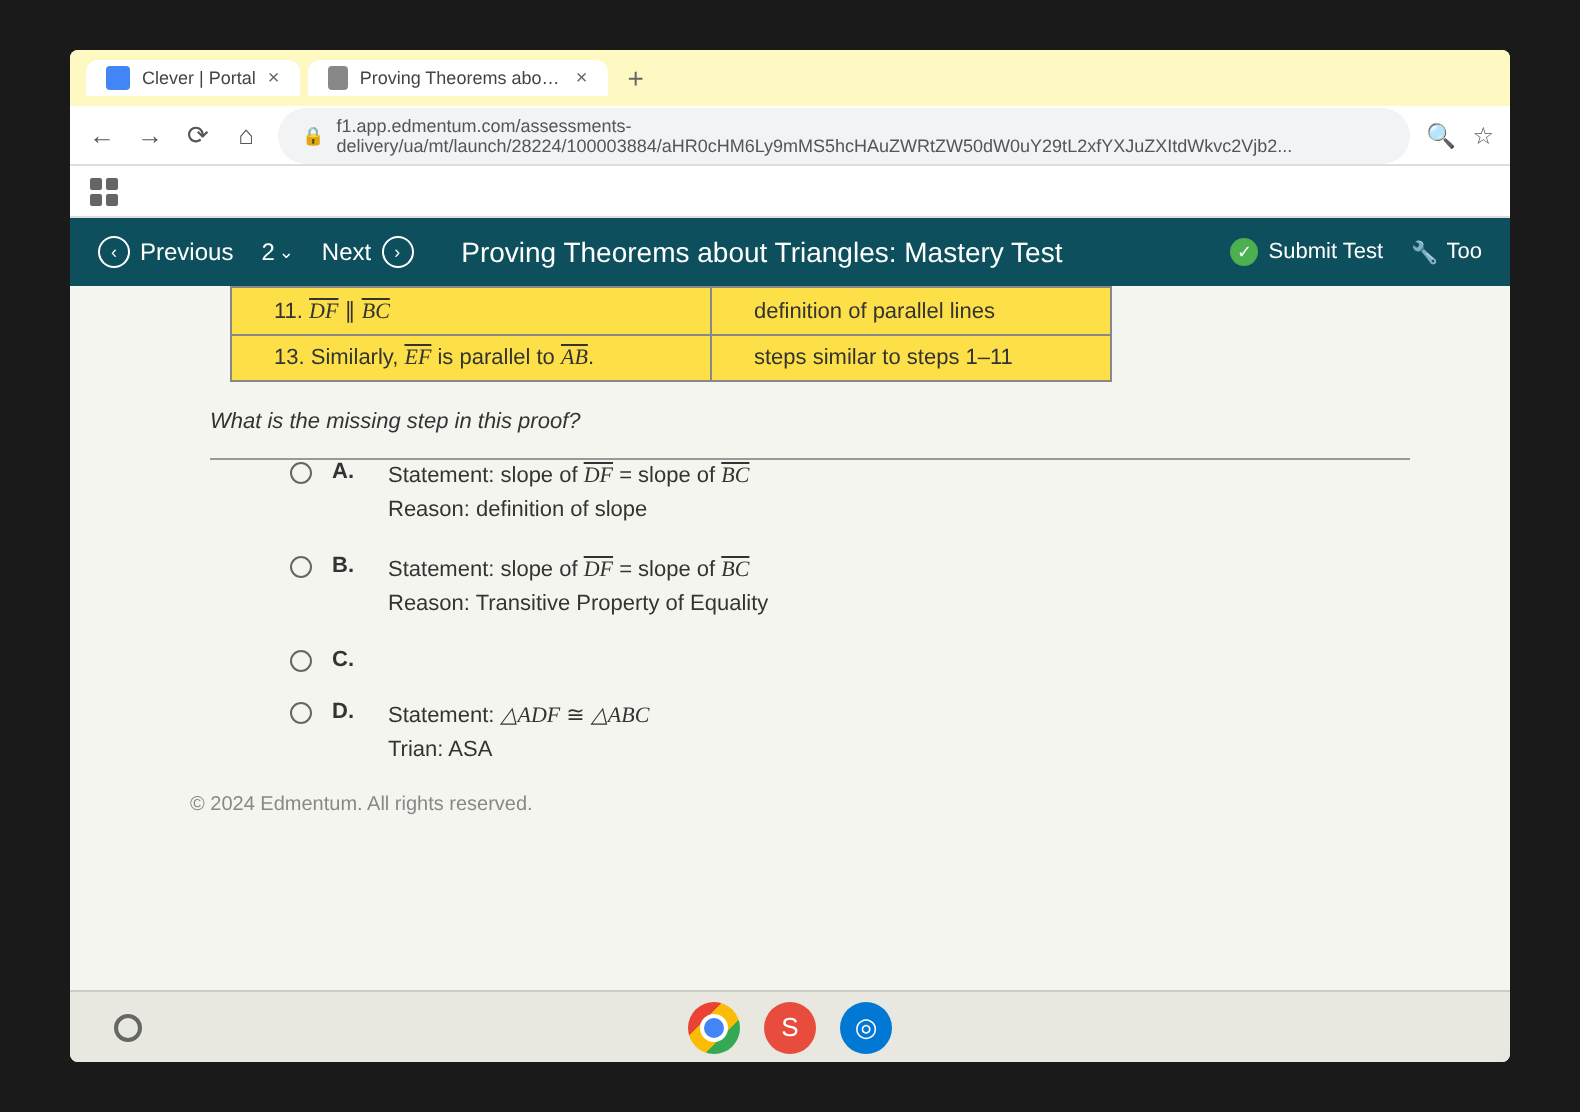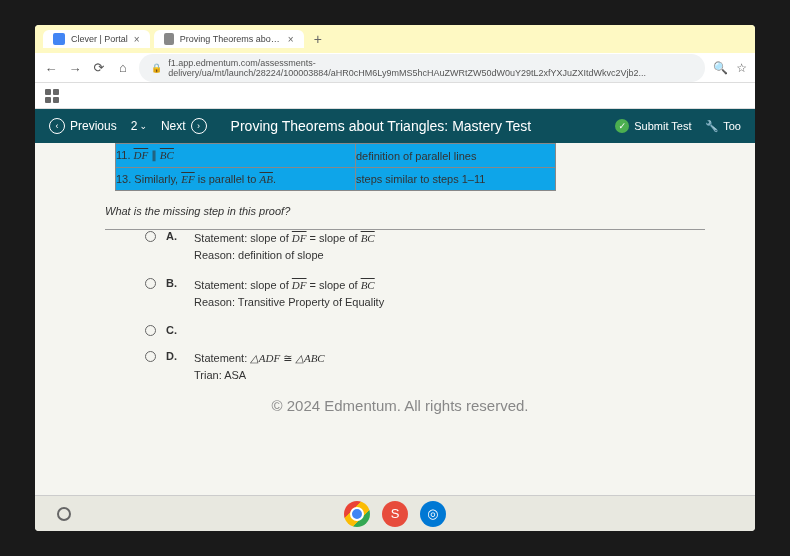--- a/index.html
+++ b/index.html
@@ -24,32 +24,32 @@
 .circle-btn { width: 16px; height: 16px; border: 1.5px solid #fff; border-radius: 50%; display: flex; align-items: center; justify-content: center; font-size: 9px; }
 .qnum { font-size: 12px; display: flex; align-items: center; gap: 2px; }
 .qnum-chev { font-size: 9px; }
 .title { font-size: 14px; font-weight: 500; margin-left: 10px; }
 .header-right { margin-left: auto; display: flex; align-items: center; gap: 14px; }
 .submit { display: flex; align-items: center; gap: 5px; font-size: 11px; cursor: pointer; }
 .check-icon { width: 14px; height: 14px; background: #4caf50; border-radius: 50%; color: #fff; display: flex; align-items: center; justify-content: center; font-size: 9px; }
 .tools { font-size: 11px; display: flex; align-items: center; gap: 4px; }
 .content { background: #f5f5f0; padding: 0 50px 10px 50px; height: calc(100% - 118px - 36px); overflow: hidden; }
 .proof-table { border-collapse: collapse; margin-top: 0; margin-left: 30px; font-size: 11px; color: #333; }
-.proof-table td { border: 1px solid #888; padding: 5px 0; background: #0ea5e9; }
+.proof-table td { border: 1px solid #888; padding: 5px 21px; background: #fde047; }
 .proof-table td:first-child { width: 240px; }
 .proof-table td:last-child { width: 200px; }
 .overline { text-decoration: overline; font-style: italic; font-family: 'Times New Roman', serif; }
 .question { font-size: 11px; color: #333; margin: 14px 0 12px 20px; font-style: italic; }
 .options { margin-left: 60px; }
 .option { display: flex; align-items: flex-start; gap: 10px; margin-bottom: 14px; font-size: 11px; color: #333; }
 .radio { width: 11px; height: 11px; border: 1.5px solid #666; border-radius: 50%; flex-shrink: 0; margin-top: 1px; cursor: pointer; }
 .opt-letter { font-weight: bold; width: 18px; }
 .opt-body { line-height: 1.5; }
 .math { font-family: 'Times New Roman', serif; font-style: italic; }
-.footer { font-size: 15px; color: #888; margin-top: 8px; margin-left: 10px; text-align: center; }
+.footer { font-size: 10px; color: #888; margin-top: 8px; margin-left: 10px; }
 .taskbar { position: absolute; bottom: 0; left: 0; right: 0; height: 36px; background: #e8e8e0; display: flex; align-items: center; justify-content: center; gap: 12px; border-top: 1px solid #ccc; }
 .task-circle { width: 14px; height: 14px; border: 2px solid #666; border-radius: 50%; position: absolute; left: 22px; }
 .task-icon { width: 26px; height: 26px; border-radius: 50%; display: flex; align-items: center; justify-content: center; font-size: 13px; }
 .chrome-icon { background: linear-gradient(135deg, #ea4335 0 33%, #fbbc05 33% 66%, #34a853 66%); position: relative; }
 .chrome-icon::after { content: ''; position: absolute; width: 10px; height: 10px; background: #4285f4; border: 2px solid #fff; border-radius: 50%; }
 .red-icon { background: #e74c3c; color: #fff; }
 .blue-icon { background: #0078d4; color: #fff; }
 hr.divider { border: none; border-top: 1px solid #999; margin: 8px 0 0 20px; width: calc(100% - 20px); }
 </style>
 </head>

